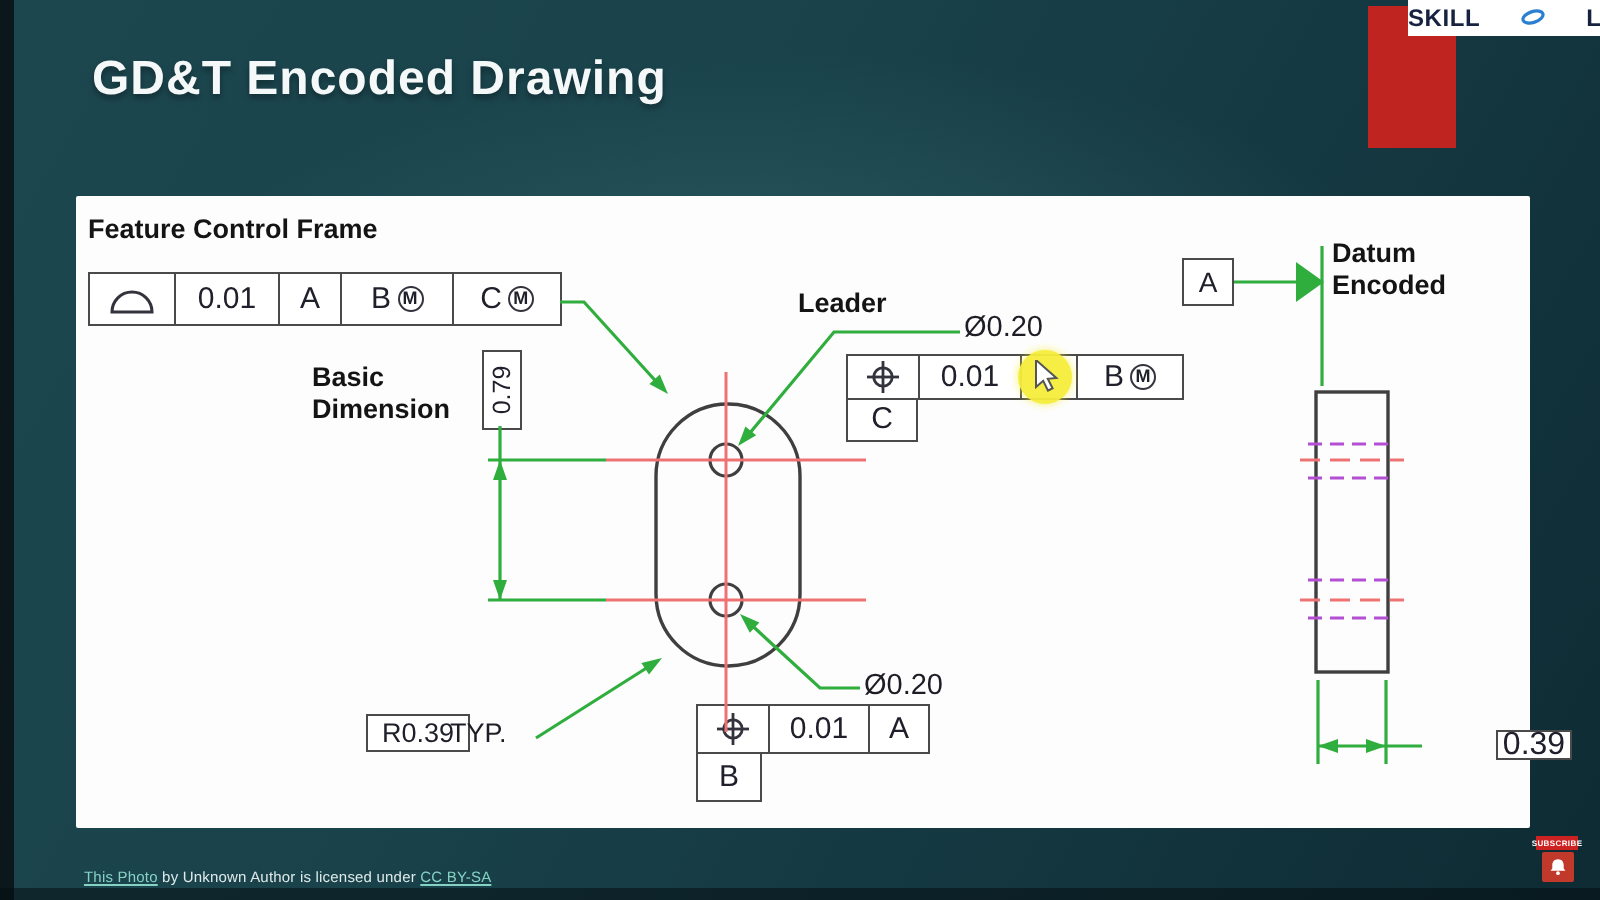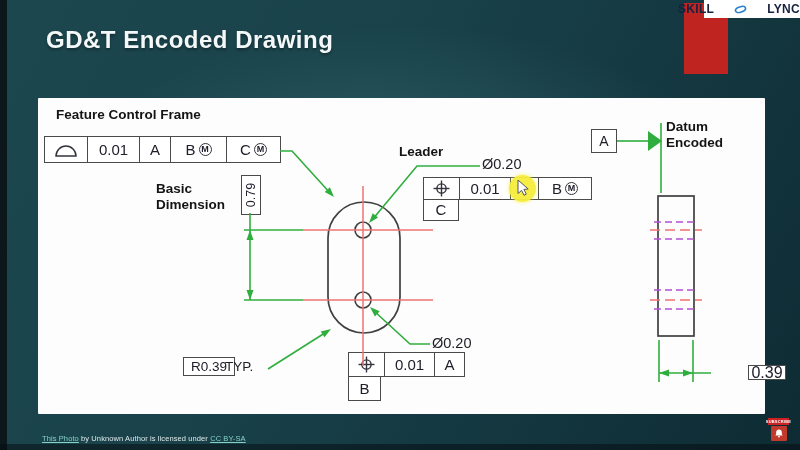--- a/index.html
+++ b/index.html
@@ -14,21 +14,21 @@
   .edge-strip-left{position:absolute;left:0;top:0;width:7px;height:450px;background:#0b171b;z-index:2;}
   .edge-strip-bottom{position:absolute;left:0;top:444px;width:800px;height:6px;background:rgba(5,15,18,.55);z-index:2;}
 
   .slide-title{
     position:absolute;left:46px;top:26px;z-index:3;
     color:#f4f8f8;font-size:24px;font-weight:bold;letter-spacing:.5px;
     text-shadow:0 2px 3px rgba(0,0,0,.35);
   }
   .logo-box{
     position:absolute;left:704px;top:0;width:96px;height:18px;z-index:4;
-    background:#fff;display:flex;align-items:center;justify-content:flex-end;gap:20px;
+    background:#fff;display:flex;align-items:center;justify-content:flex-start;gap:20px;
   }
   .logo-text{color:#16223f;font-weight:bold;font-size:12px;letter-spacing:.3px;}
   .logo-swirl{display:inline-block;}
   .brand-red-rect{position:absolute;left:684px;top:3px;width:44px;height:71px;background:#bf2421;z-index:3;}
 
   .panel{position:absolute;left:38px;top:98px;width:727px;height:316px;background:#fdfdfd;z-index:1;border-radius:1px;}
 
   .anno{position:absolute;z-index:3;color:#1d1d26;}
   .bold-label{font-weight:bold;font-size:13.5px;color:#141414;line-height:16px;}
 
@@ -84,21 +84,21 @@
     <span class="logo-swirl">
       <svg width="13" height="9">
           <ellipse cx="6.5" cy="4.5" rx="5.2" ry="2.7" fill="none" stroke="#2a7fd0" stroke-width="1.6" transform="rotate(-18 6.5 4.5)"></ellipse>
         </svg>
     </span>
     <span class="logo-text">LYNC</span>
   </div>
 
   <div class="panel"></div>
 
-  <div class="anno bold-label" style="left:56px;top:107px;">Feature Control Frame</div>
+  <div class="anno bold-label" style="left:44px;top:107px;">Feature Control Frame</div>
   <div class="fcf" style="left:44px;top:136px;height:27px;">
     <div class="cell" style="width:42px;">
       <svg width="26" height="16">
           <path d="M3 14 A10 10 0 0 1 23 14 Z" fill="none" stroke="#33333d" stroke-width="1.5"></path>
         </svg>
     </div>
     <div class="cell" style="width:52px;">0.01</div>
     <div class="cell" style="width:31px;">A</div>
     <div class="cell" style="width:56px;">
       <span>B</span>

